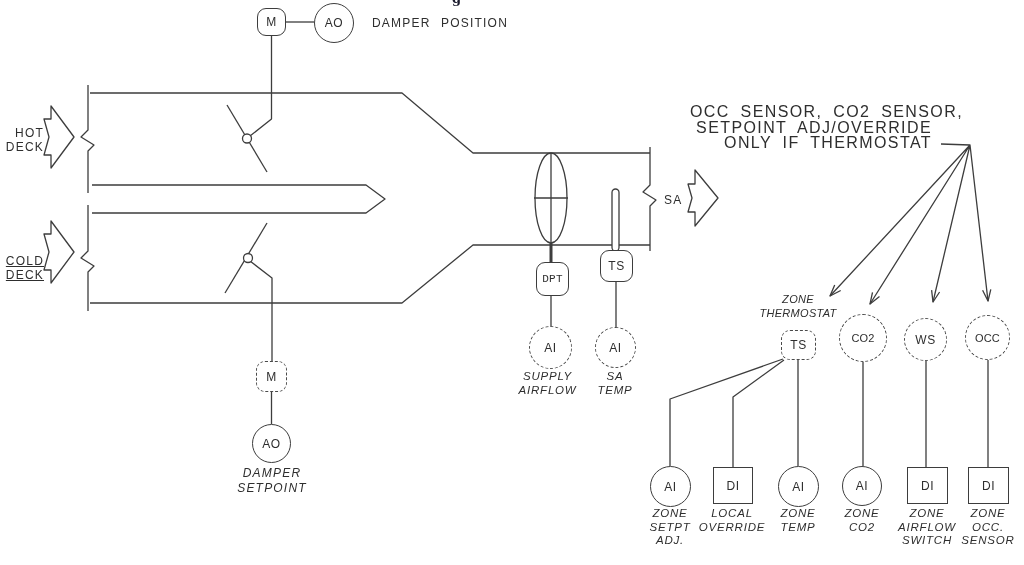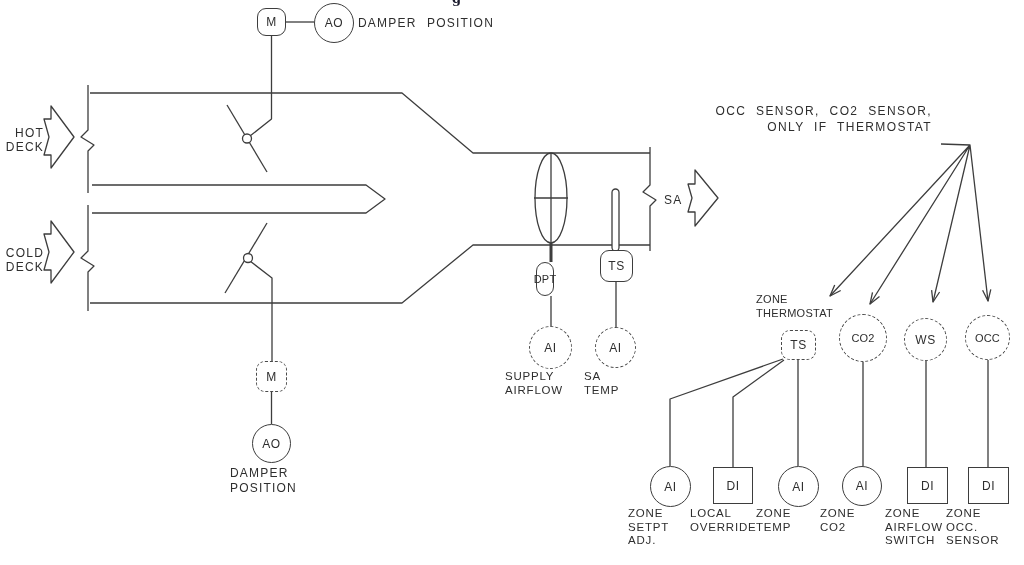--- a/index.html
+++ b/index.html
@@ -8,23 +8,23 @@
   svg.wires{position:absolute;left:0;top:0;z-index:1;}
   .dev{position:absolute;box-sizing:border-box;border:1.4px solid #3d3d3d;background:#fff;
        display:flex;align-items:center;justify-content:center;z-index:2;
        font-size:12px;letter-spacing:.5px;color:#2e2e2e;white-space:nowrap;}
   .circle{border-radius:50%;}
   .rounded{border-radius:9px;}
   .dashed{border-style:dashed;border-color:#4a4a4a;}
   .sm{font-size:11px;letter-spacing:.2px;}
   .lbl{position:absolute;z-index:2;font-size:12px;line-height:14px;letter-spacing:1.2px;
        white-space:nowrap;color:#2e2e2e;}
-  .ctr{text-align:left;}
+  .ctr{text-align:center;font-style:italic;}
   .rt{text-align:right;}
-  .note{font-size:12px;line-height:15.5px;letter-spacing:1.4px;word-spacing:5px;}
+  .note{font-size:16px;line-height:15.5px;letter-spacing:1.4px;word-spacing:5px;}
   .io-lbl{font-size:11.5px;line-height:13.5px;letter-spacing:.8px;}
   .frag{position:absolute;left:452px;top:0;width:20px;height:7px;overflow:hidden;z-index:2;}
   .frag span{display:block;margin-top:-9px;font-family:"DejaVu Serif",serif;font-weight:bold;font-size:13px;color:#1c1c2e;}
 </style>
 </head>
 <body>
 
 <div class="stage">
 
   <div class="frag">
@@ -81,54 +81,55 @@
         <path d="M798 360 V466"></path>
         <path d="M863 362 V466"></path>
         <path d="M926 361 V467"></path>
         <path d="M988 360 V467"></path>
       </g>
     </g>
   </svg>
 
   <div class="dev rounded" style="left:257px;top:8px;width:29px;height:28px;">M</div>
   <div class="dev circle" style="left:314px;top:3px;width:40px;height:40px;">AO</div>
-  <div class="lbl" style="left:358px;top:16px;word-spacing:6px;">DAMPER  POSITION</div>
+  <div class="lbl" style="left:372px;top:16px;word-spacing:6px;">DAMPER  POSITION</div>
 
   <div class="lbl rt" style="left:2px;top:126px;width:42px;">
     <div>HOT</div>
     <div>DECK</div>
   </div>
-  <div class="lbl rt" style="left:2px;top:246px;width:42px;">
+  <div class="lbl rt" style="left:2px;top:254px;width:42px;text-decoration:underline;">
     <div>COLD</div>
     <div>DECK</div>
   </div>
   <div class="lbl" style="left:664px;top:193px;">SA</div>
 
-  <div class="dev rounded sm" style="left:536px;top:262px;width:18px;height:34px;">DPT</div>
+  <div class="dev rounded sm" style="left:536px;top:262px;width:33px;height:34px;font-family:Liberation Mono, monospace;">DPT</div>
   <div class="dev rounded" style="left:600px;top:250px;width:33px;height:32px;">TS</div>
   <div class="dev circle dashed" style="left:529px;top:326px;width:43px;height:43px;">AI</div>
   <div class="dev circle dashed" style="left:595px;top:327px;width:41px;height:41px;">AI</div>
   <div class="lbl ctr io-lbl" style="left:505px;top:370px;width:85px;">
     <div>SUPPLY</div>
     <div>AIRFLOW</div>
   </div>
   <div class="lbl ctr io-lbl" style="left:584px;top:370px;width:62px;">
     <div>SA</div>
     <div>TEMP</div>
   </div>
 
   <div class="dev rounded dashed" style="left:256px;top:361px;width:31px;height:31px;">M</div>
   <div class="dev circle" style="left:252px;top:424px;width:39px;height:39px;">AO</div>
   <div class="lbl ctr" style="left:230px;top:466px;width:84px;line-height:15px;">
     <div>DAMPER</div>
-    <div>POSITION</div>
+    <div>SETPOINT</div>
   </div>
 
   <div class="lbl rt note" style="left:690px;top:104px;width:242px;">
     <div>OCC SENSOR, CO2 SENSOR,</div>
+    <div>SETPOINT ADJ/OVERRIDE</div>
     <div>ONLY IF THERMOSTAT</div>
   </div>
 
   <div class="lbl ctr" style="left:756px;top:293px;width:84px;font-size:11px;line-height:13.5px;letter-spacing:.3px;">
     <div>ZONE</div>
     <div>THERMOSTAT</div>
   </div>
   <div class="dev rounded dashed" style="left:781px;top:330px;width:35px;height:30px;">TS</div>
   <div class="dev circle dashed sm" style="left:839px;top:314px;width:48px;height:48px;">CO2</div>
   <div class="dev circle dashed" style="left:904px;top:318px;width:43px;height:43px;">WS</div>

